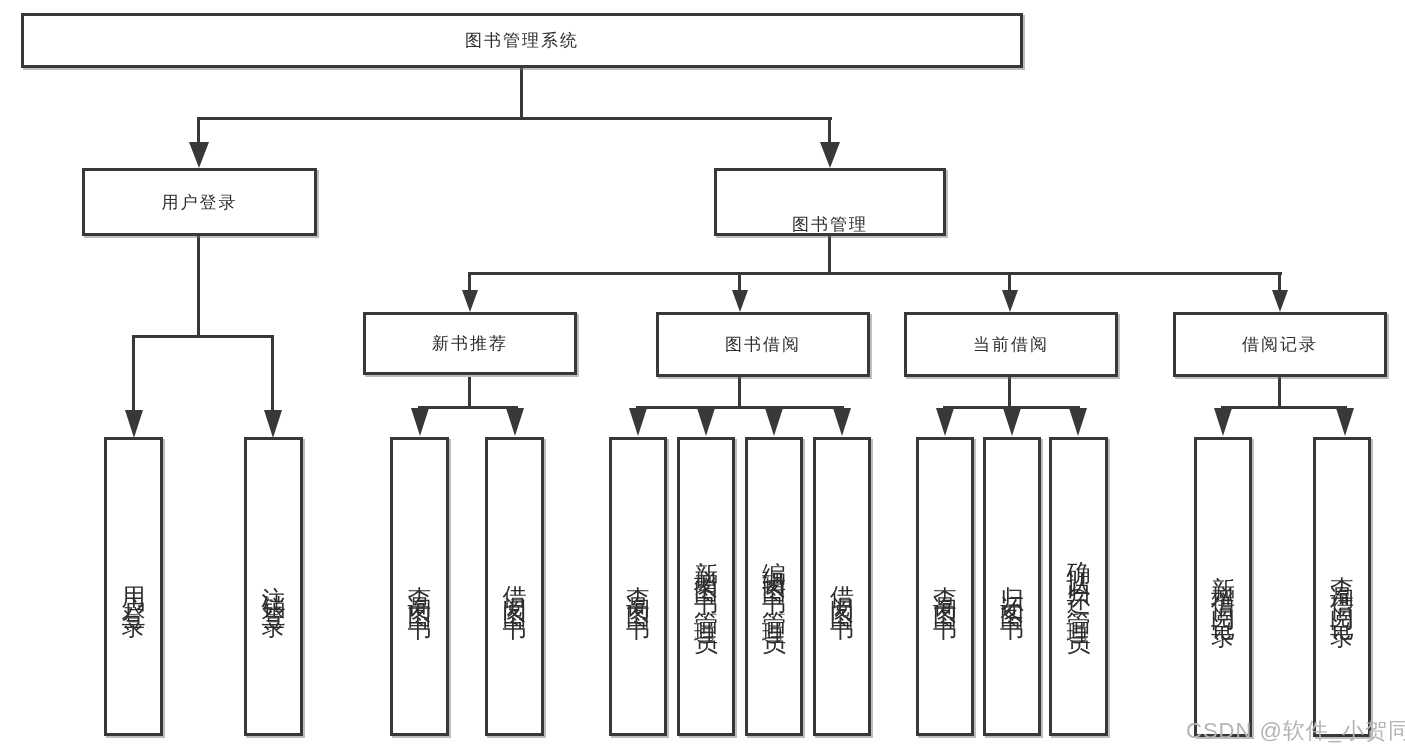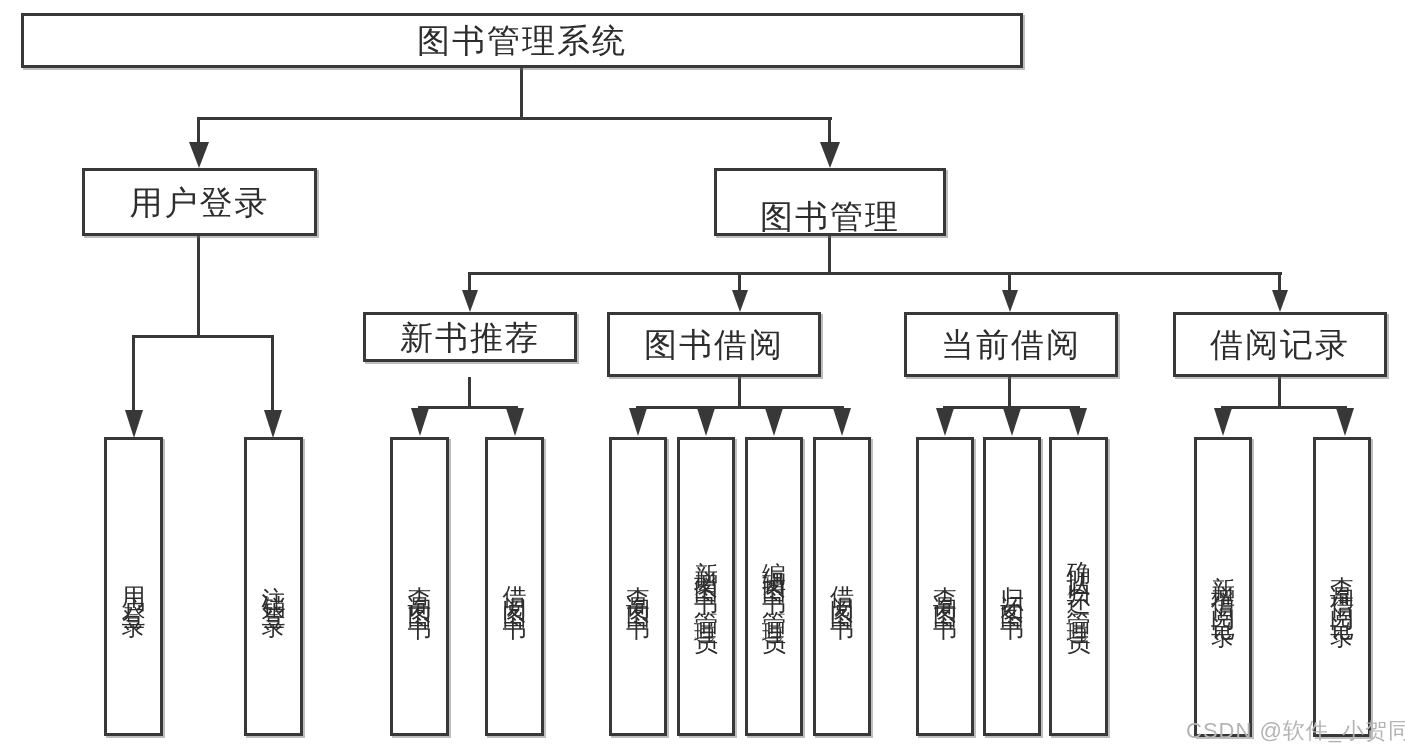--- a/index.html
+++ b/index.html
@@ -23,21 +23,21 @@
     box-sizing: border-box;
     background: #fff;
     border: 3px solid var(--line);
     box-shadow: 2px 2px 0 rgba(110,110,110,0.45);
     display: flex;
     align-items: center;
     justify-content: center;
     z-index: 2;
   }
   .hlabel {
-    font-size: 33px;
+    font-size: 17px;
     letter-spacing: 2px;
     line-height: 1;
     white-space: nowrap;
   }
   .vlabel {
     writing-mode: vertical-rl;
     text-orientation: mixed;
     font-size: 24px;
     letter-spacing: 10px;
     line-height: 1;
@@ -103,24 +103,24 @@
   <div class="hline" style="left:468px; top:272px; width:814px;"></div>
   <div class="vline" style="left:468px; top:272px; height:20px;"></div>
   <div class="ah-mid" style="left:462px; top:290px;"></div>
   <div class="vline" style="left:738px; top:272px; height:20px;"></div>
   <div class="ah-mid" style="left:732px; top:290px;"></div>
   <div class="vline" style="left:1008px; top:272px; height:20px;"></div>
   <div class="ah-mid" style="left:1002px; top:290px;"></div>
   <div class="vline" style="left:1278px; top:272px; height:20px;"></div>
   <div class="ah-mid" style="left:1272px; top:290px;"></div>
 
-  <div class="node" style="left:363px; top:312px; width:214px; height:50px;">
+  <div class="node" style="left:363px; top:312px; width:214px; height:63px;">
     <span class="hlabel">新书推荐</span>
   </div>
-  <div class="node" style="left:607px; top:312px; width:214px; height:65px;">
+  <div class="node" style="left:656px; top:312px; width:214px; height:65px;">
     <span class="hlabel">图书借阅</span>
   </div>
   <div class="node" style="left:904px; top:312px; width:214px; height:65px;">
     <span class="hlabel">当前借阅</span>
   </div>
   <div class="node" style="left:1173px; top:312px; width:214px; height:65px;">
     <span class="hlabel">借阅记录</span>
   </div>
 
   <div class="vline" style="left:468px; top:377px; height:31px;"></div>

